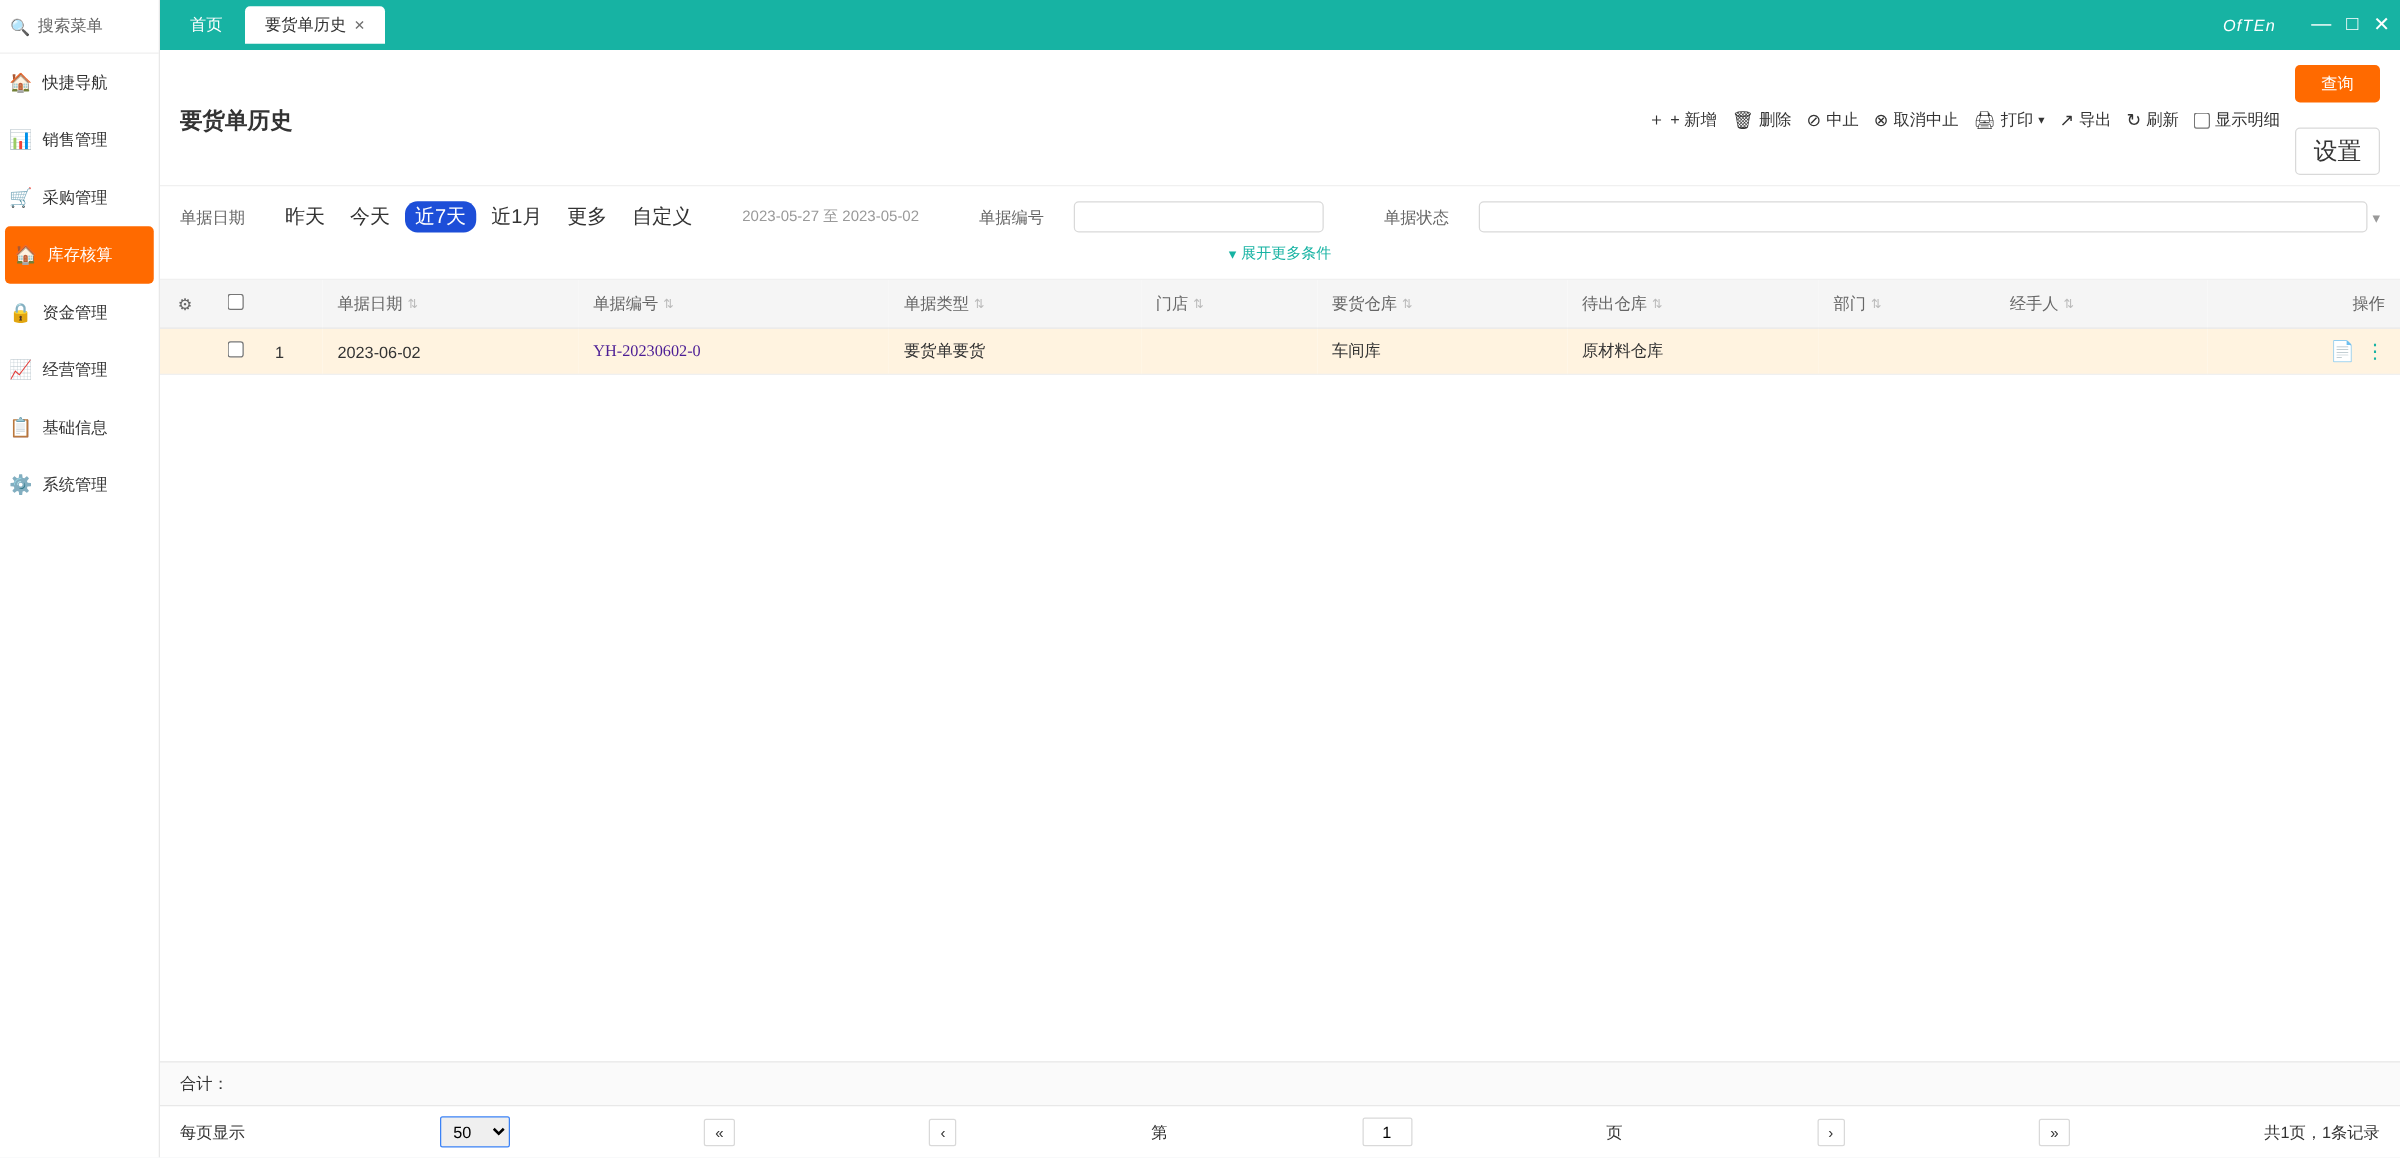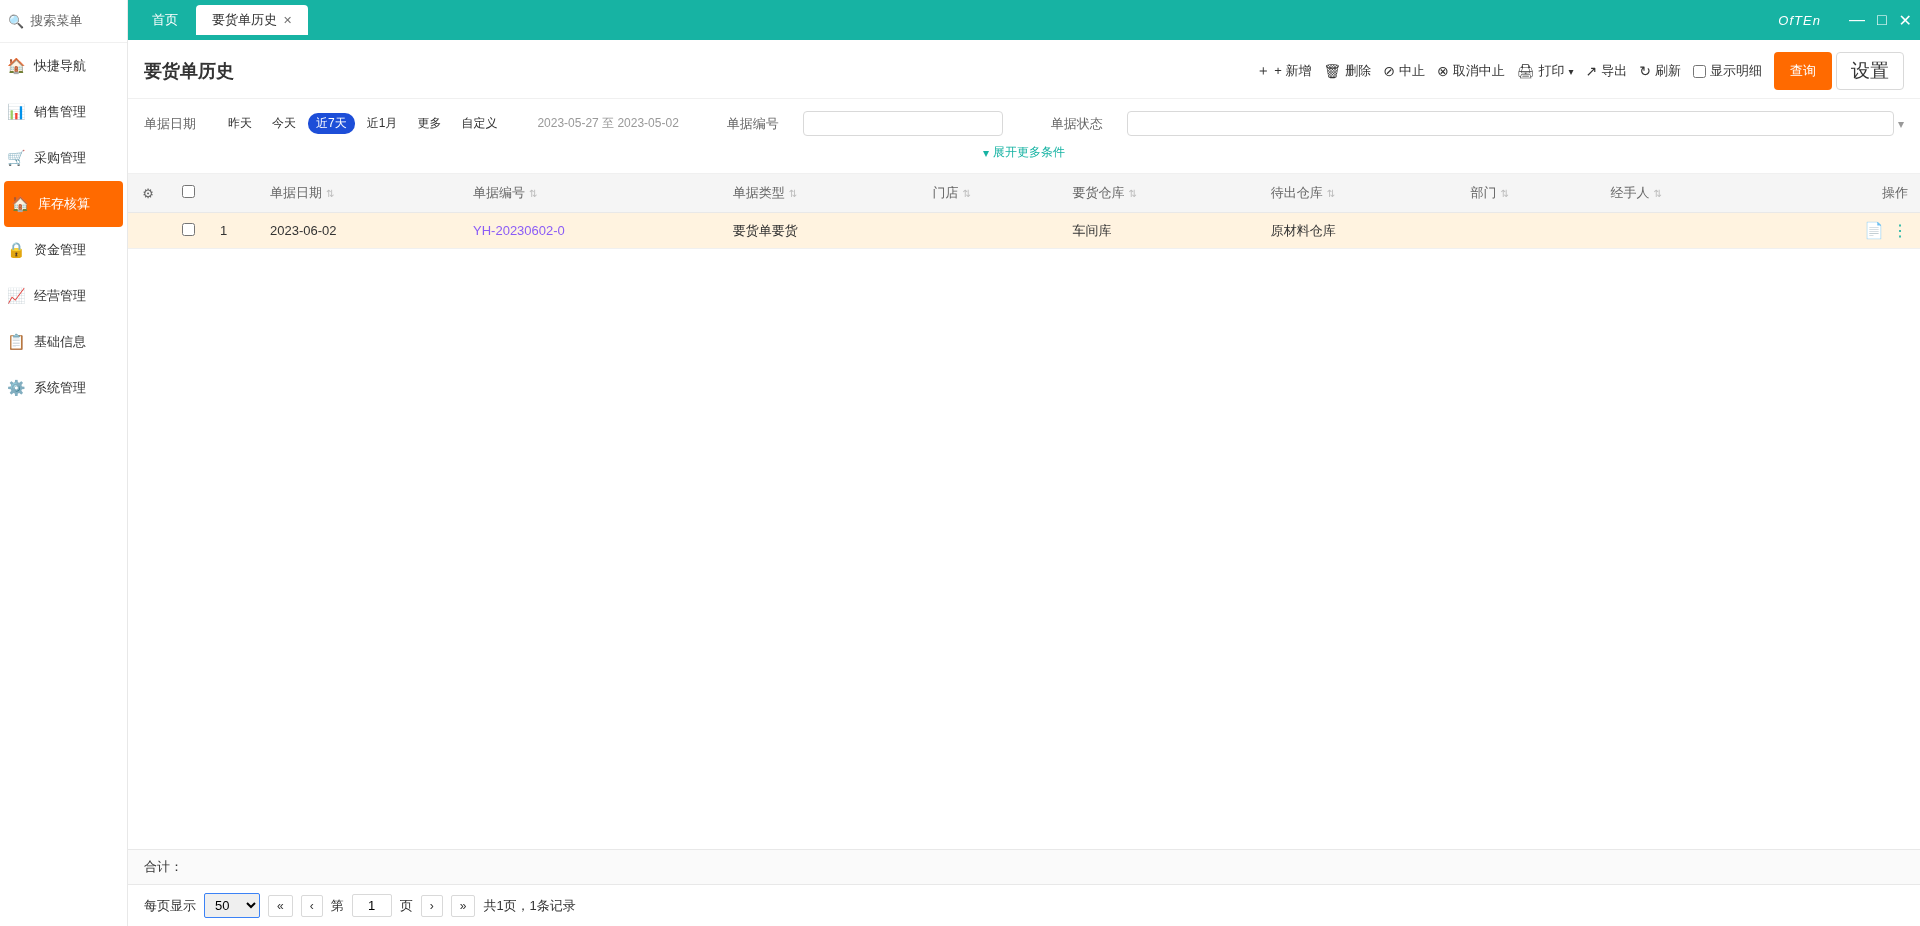--- a/index.html
+++ b/index.html
@@ -27,51 +27,51 @@
     .content { flex: 1; background: #fff; display: flex; flex-direction: column; overflow: hidden; }
 
     
     .page-header { padding: 12px 16px 8px; display: flex; align-items: center; justify-content: space-between; border-bottom: 1px solid #f0f0f0; flex-shrink: 0; }
     .page-title { font-size: 18px; font-weight: bold; color: #333; }
     .toolbar { display: flex; align-items: center; gap: 12px; }
     .toolbar-btn { display: flex; align-items: center; gap: 4px; color: #333; font-size: 13px; cursor: pointer; white-space: nowrap; }
     .toolbar-btn .icon { font-size: 14px; }
     .btn-primary { background: #ff6a00; color: #fff; border: none; padding: 6px 16px; border-radius: 4px; cursor: pointer; font-size: 13px; }
     .btn-secondary { background: #fff; color: #333; border: 1px solid #d9d9d9; padding: 5px 14px; border-radius: 4px; cursor: pointer; font-size: 19px; }
-    .btn-group { display: flex; flex-direction: row; gap: 4px; }
+    .btn-group { display: flex; flex-direction: column; gap: 20px; }
 
     
     .filter-area { padding: 12px 16px; border-bottom: 1px solid #f0f0f0; flex-shrink: 0; }
     .filter-row { display: flex; align-items: center; gap: 24px; margin-bottom: 8px; }
     .filter-label { color: #666; font-size: 13px; white-space: nowrap; }
     .date-btns { display: flex; align-items: center; gap: 4px; }
-    .date-btn { padding: 2px 8px; border-radius: 10px; cursor: pointer; font-size: 12px; color: #333; }
+    .date-btn { padding: 2px 8px; border-radius: 10px; cursor: pointer; font-size: 16px; color: #333; }
     .date-btn.active { background: #1d4ed8; color: #fff; }
     .date-range { font-size: 12px; color: #999; margin-left: 8px; }
     .filter-input { border: 1px solid #d9d9d9; border-radius: 4px; padding: 4px 10px; font-size: 13px; width: 200px; outline: none; }
     .expand-btn { color: #17b3a3; font-size: 12px; cursor: pointer; display: flex; align-items: center; gap: 4px; }
 
     
     .table-container { flex: 1; overflow: auto; }
     table { width: 100%; border-collapse: collapse; }
     thead tr { background: #f5f5f5; }
     th { padding: 10px 12px; text-align: left; font-size: 13px; color: #666; font-weight: normal; border-bottom: 1px solid #e8e8e8; white-space: nowrap; }
     td { padding: 8px 12px; font-size: 13px; border-bottom: 1px solid #f0f0f0; }
     tbody tr.highlighted { background: #fff3e0; }
     .col-settings { width: 40px; text-align: center; }
     .col-check { width: 40px; text-align: center; }
     .col-no { width: 50px; }
-    .link-text { color: #8b5cf6; cursor: pointer; text-decoration: none; }
+    .link-text { color: #4c1d95; cursor: pointer; text-decoration: none; font-family: Liberation Serif, serif; }
     .sort-icon { font-size: 10px; color: #bbb; margin-left: 2px; }
     .action-icons { display: flex; gap: 8px; }
     .action-icon { color: #17b3a3; cursor: pointer; font-size: 16px; }
 
     
     .table-footer { border-top: 1px solid #e8e8e8; padding: 8px 16px; font-size: 13px; color: #333; background: #fafafa; flex-shrink: 0; }
-    .pagination-bar { border-top: 1px solid #e8e8e8; padding: 8px 16px; display: flex; align-items: center; justify-content: flex-start; gap: 8px; font-size: 13px; background: #fff; flex-shrink: 0; }
+    .pagination-bar { border-top: 1px solid #e8e8e8; padding: 8px 16px; display: flex; align-items: center; justify-content: space-between; gap: 8px; font-size: 13px; background: #fff; flex-shrink: 0; }
     .pagination-btn { border: 1px solid #d9d9d9; background: #fff; padding: 3px 8px; cursor: pointer; border-radius: 2px; font-size: 12px; color: #333; }
     .pagination-btn:disabled { color: #ccc; cursor: not-allowed; }
     .page-input { border: 1px solid #d9d9d9; border-radius: 2px; padding: 3px 6px; width: 40px; text-align: center; font-size: 13px; }
     .per-page-select { border: 1px solid #3b82f6; border-radius: 2px; padding: 3px 6px; font-size: 13px; }
 
     input[type="checkbox"] { cursor: pointer; }
 
     .th-content { display: flex; align-items: center; gap: 2px; }
   </style>
 </head>

